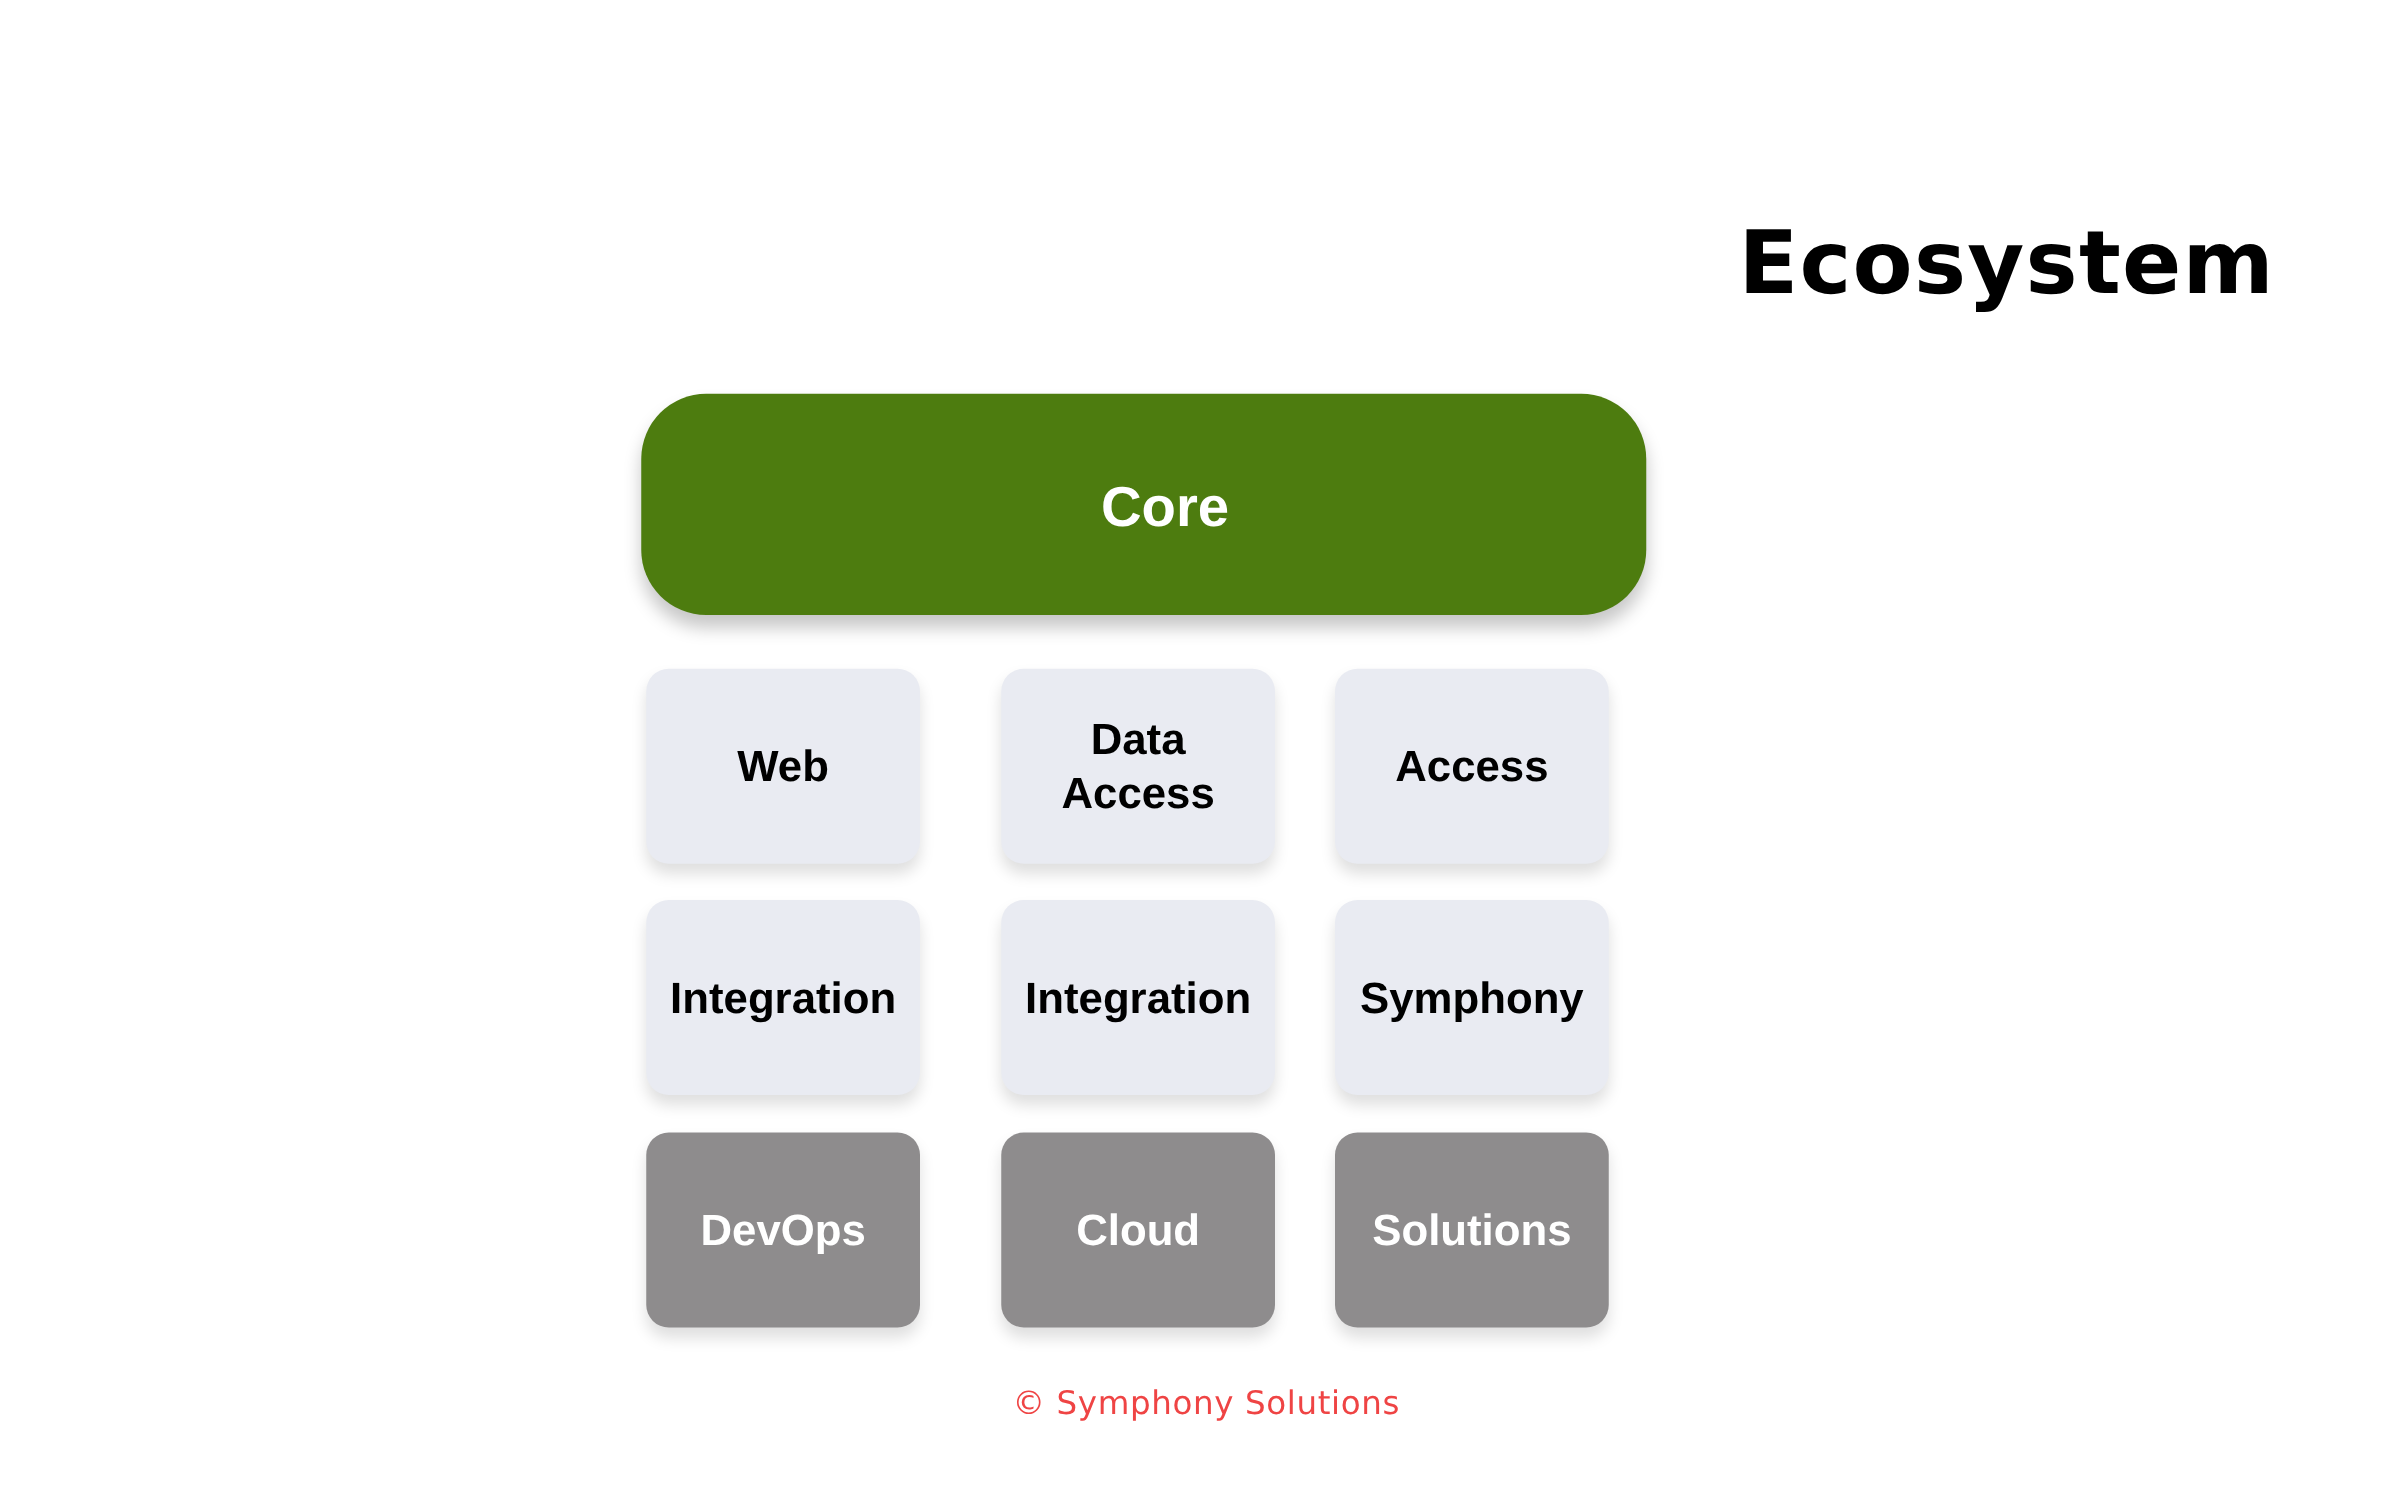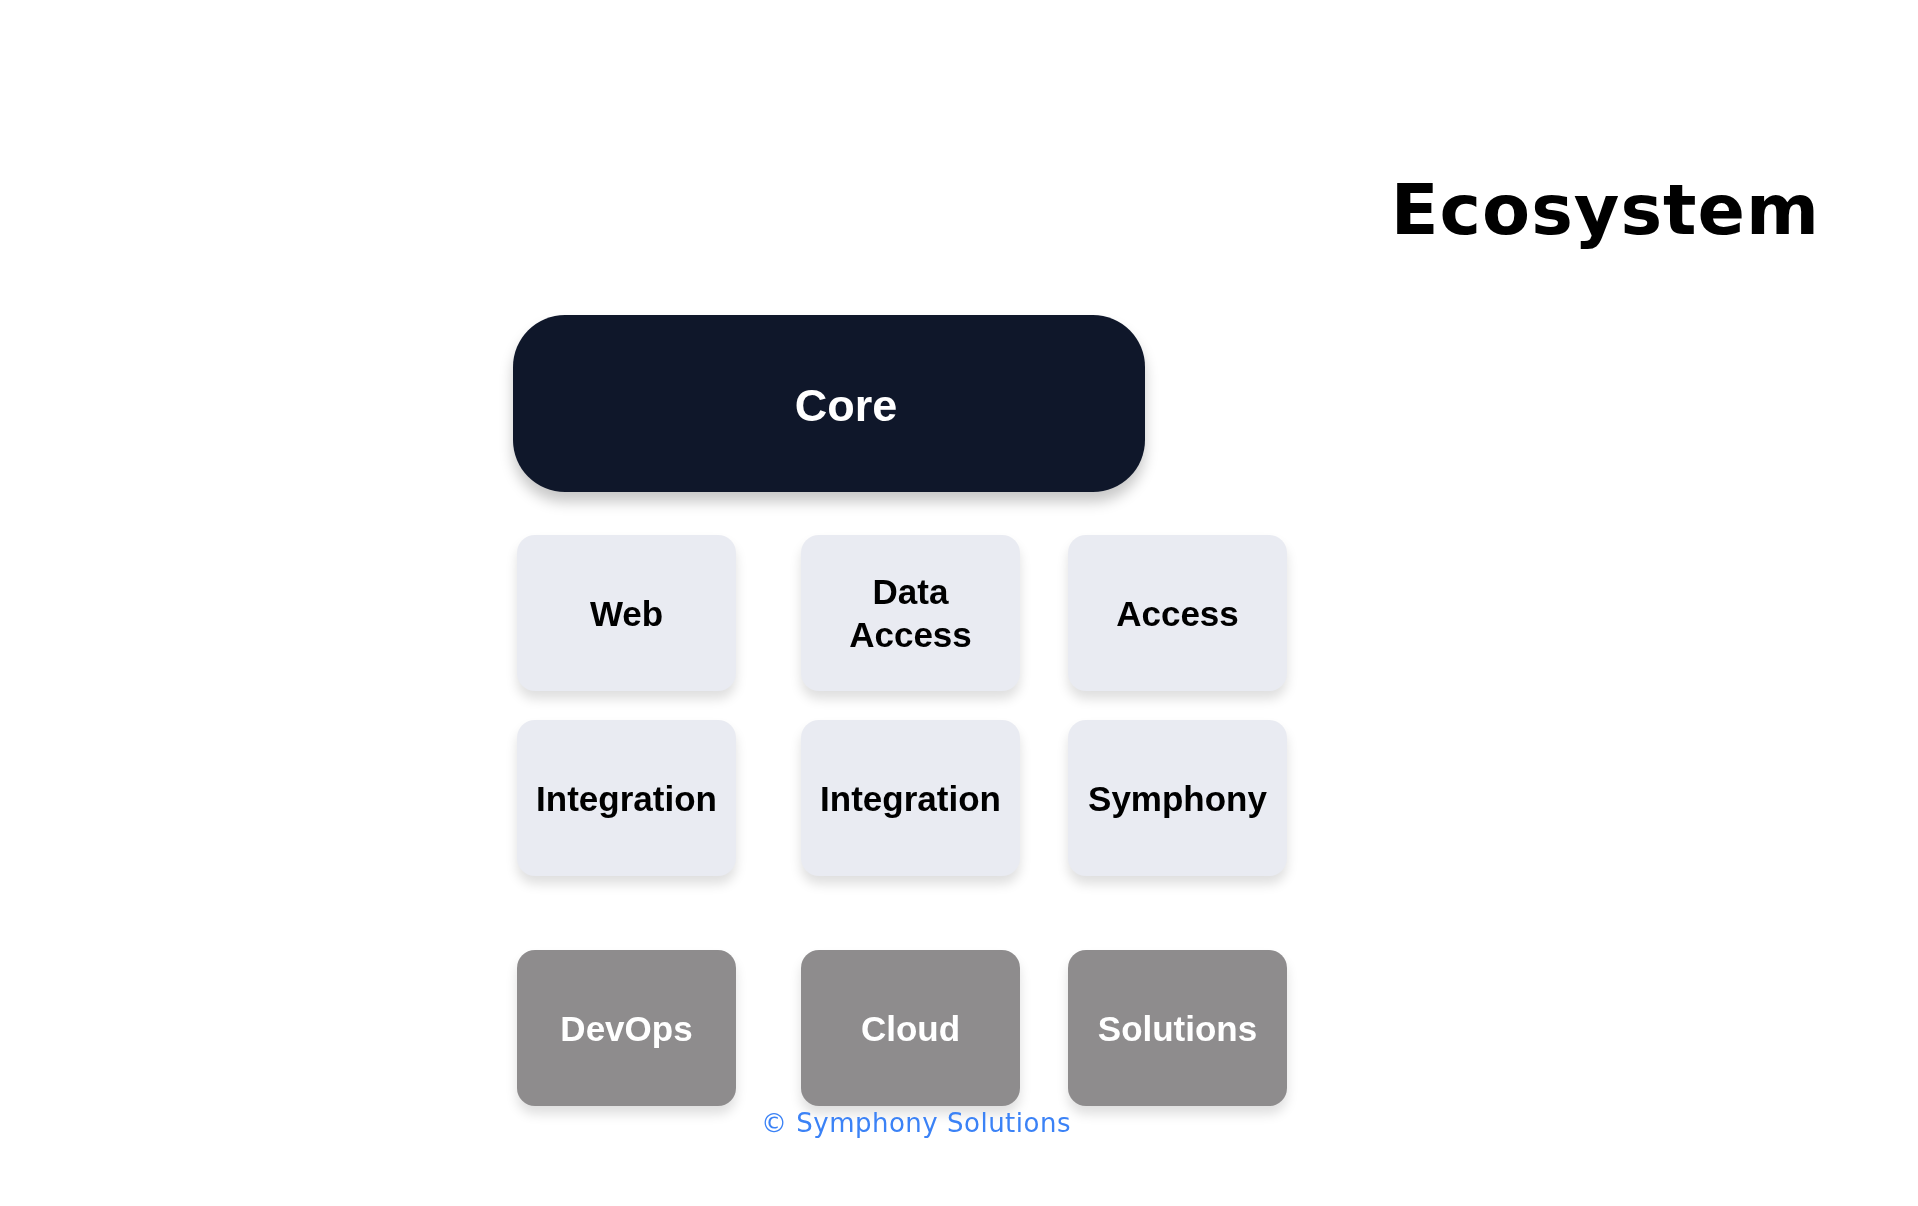--- a/index.html
+++ b/index.html
@@ -24,24 +24,24 @@
       font-weight: bold;
       font-size: 70px;
       line-height: 84px;
       color: #000000;
       letter-spacing: 1px;
     }
     .core {
       position: absolute;
       left: 513px;
       top: 315px;
-      width: 632px;
+      width: 804px;
       height: 177px;
       border-radius: 52px;
-      background: #0f172a;
+      background: #4d7c0f;
       box-shadow: 0 10px 14px rgba(0,0,0,0.22);
       display: flex;
       align-items: center;
       justify-content: center;
       cursor: pointer;
     }
     .core-label {
       color: #ffffff;
       font-family: "Liberation Sans", sans-serif;
       font-weight: bold;
@@ -70,28 +70,28 @@
       line-height: 43px;
       white-space: pre-line;
     }
     .tile.light .tile-label { color: #000000; }
     .tile.dark .tile-label { color: #ffffff; }
     .col0 { left: 517px; }
     .col1 { left: 801px; }
     .col2 { left: 1068px; }
     .row0 { top: 535px; }
     .row1 { top: 720px; text-align: right; }
-    .row2 { top: 906px; margin-top: 44px; }
+    .row2 { top: 906px; }
     .footer-text {
       position: absolute;
-      left: 761px;
+      left: 810px;
       top: 1108px;
       font-family: "DejaVu Sans", sans-serif;
       font-size: 26px;
-      color: #3b82f6;
+      color: #ef4444;
       white-space: nowrap;
       letter-spacing: 0.5px;
     }
   </style>
 </head>
 <body>
 
 <div class="title">Ecosystem</div>
 
 <div class="core">

